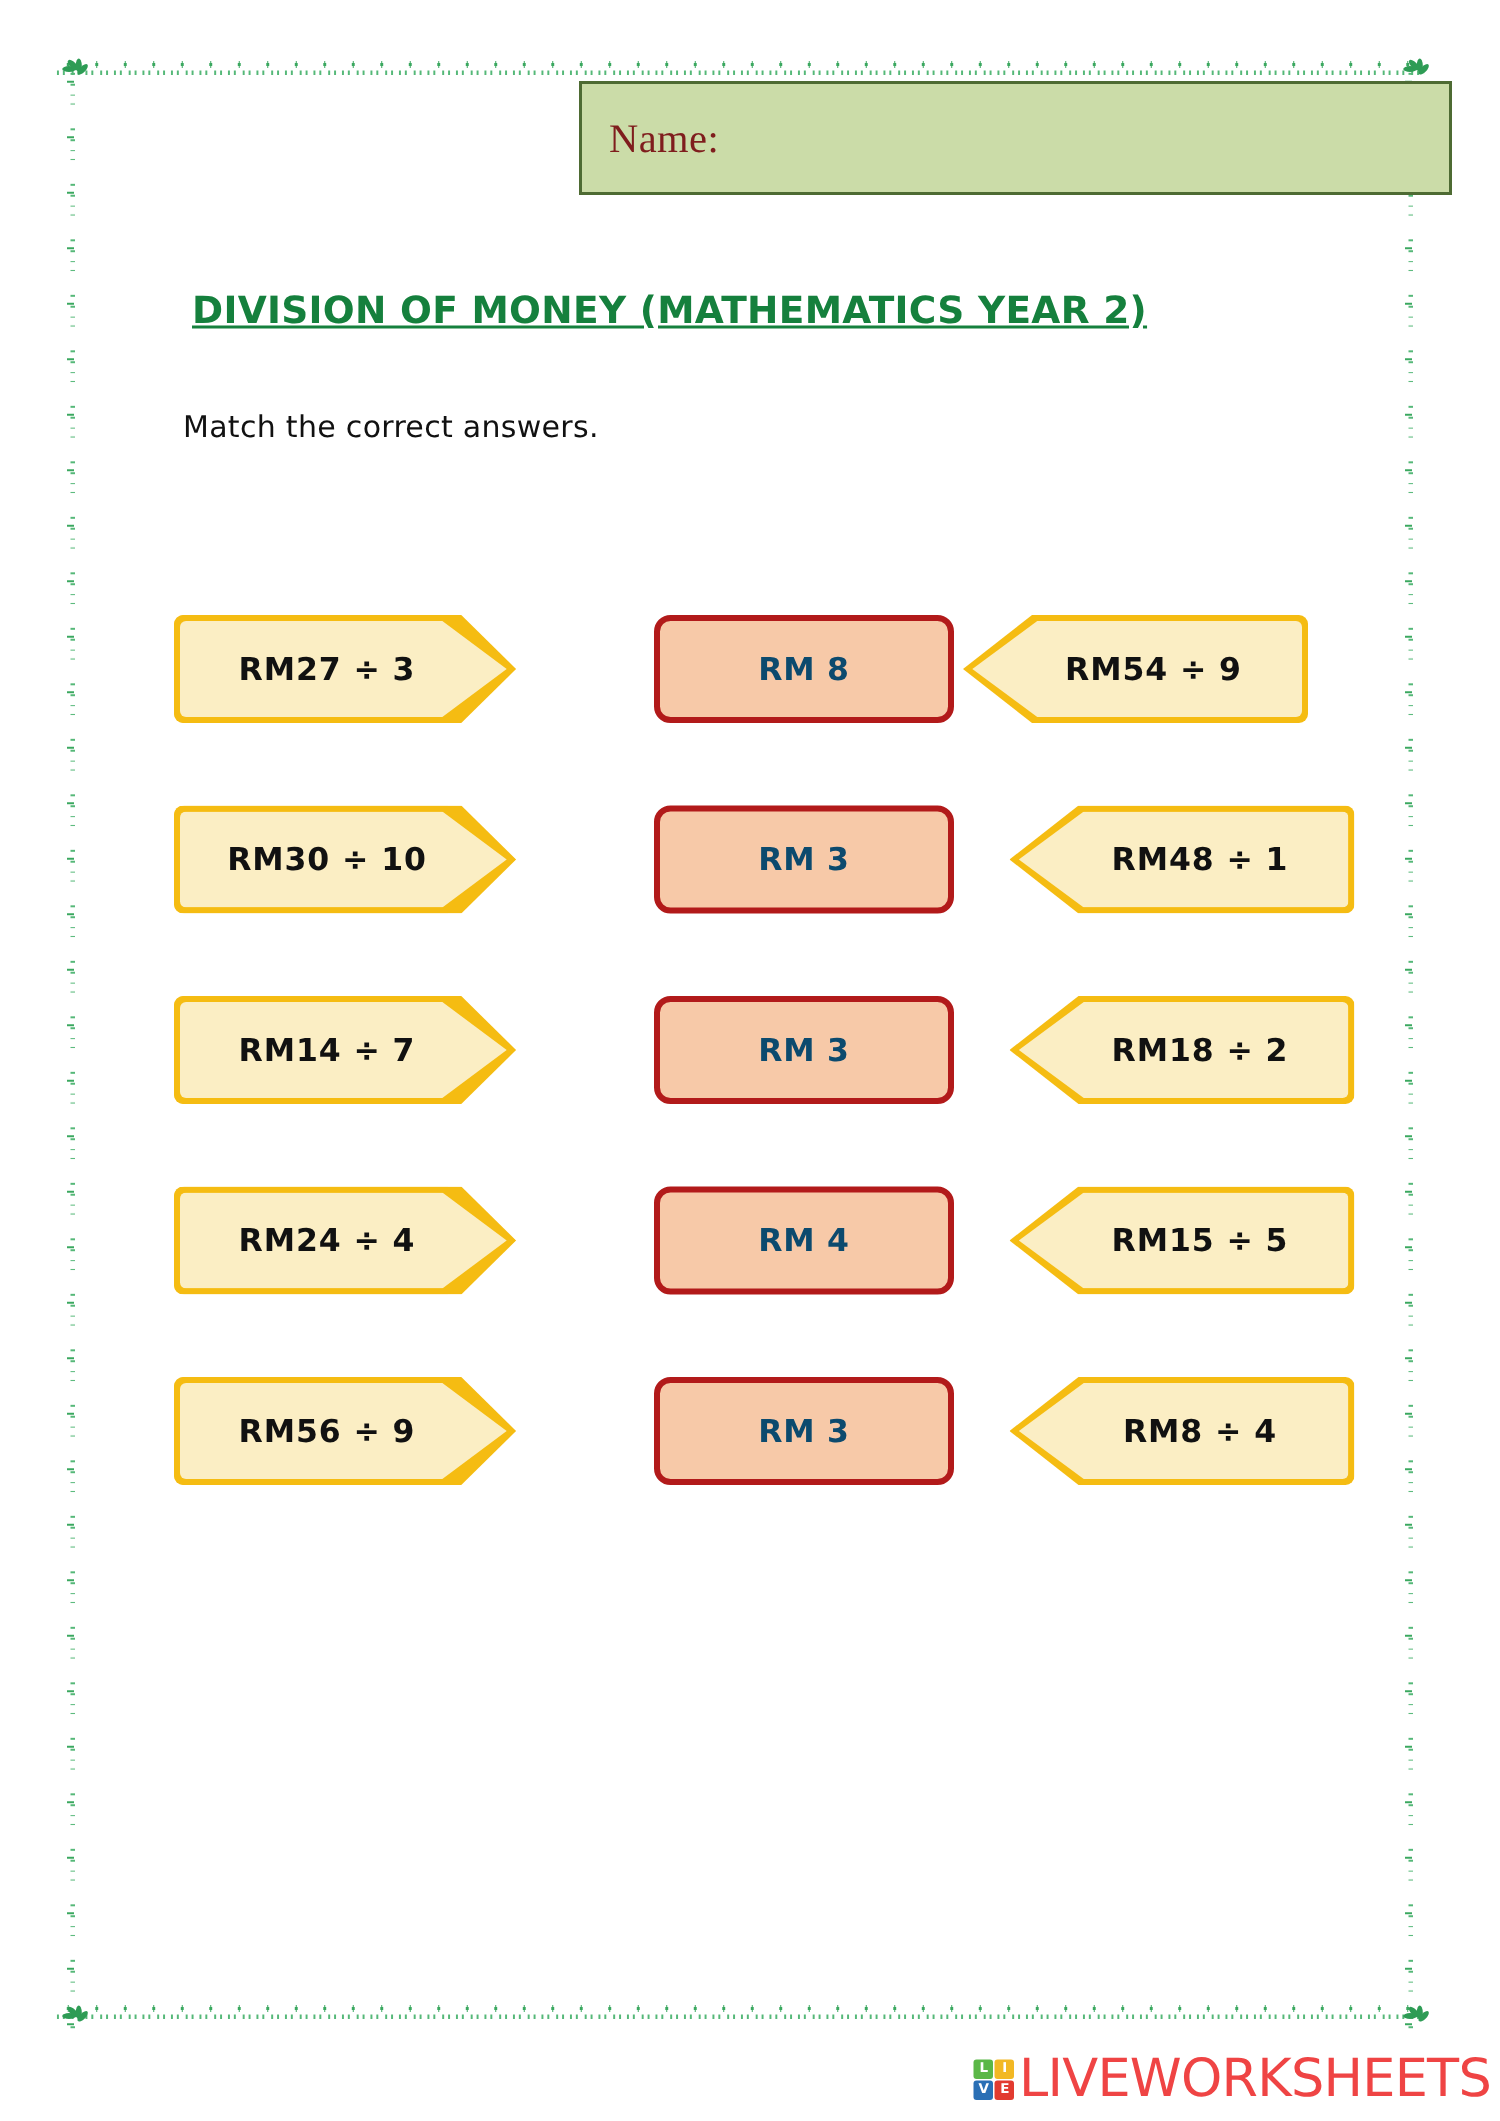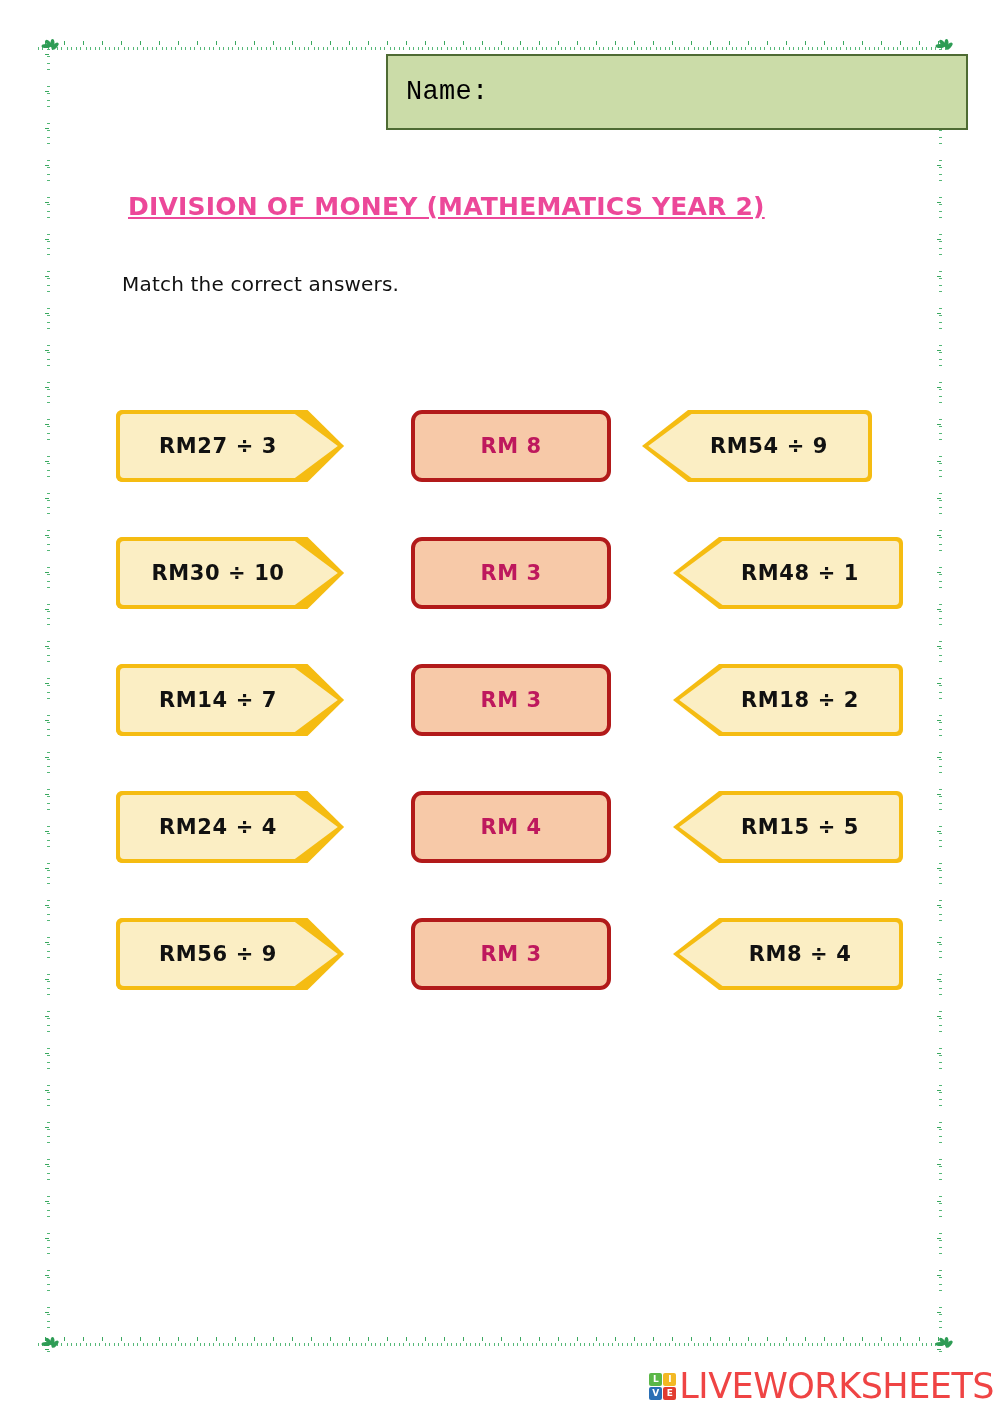--- a/index.html
+++ b/index.html
@@ -72,32 +72,32 @@
     position:absolute;
     left:386px; top:54px;
     width:582px; height:76px;
     background:#cbdca8;
     border:2px solid #4e6b33;
     box-sizing:border-box;
     display:flex;align-items:center;
     z-index:5;
   }
   .name-label{
-    font-family:Liberation Mono, monospace;
-    font-size:27px;color:#000000;
+    font-family:Liberation Serif, serif;
+    font-size:27px;color:#7f1d1d;
     padding-left:18px;
     letter-spacing:.3px;
   }
 
   
   .title{
     position:absolute;
     left:128px; top:192px;
     font-size:25px;font-weight:bold;
-    color:#ec4899;
+    color:#15803d;
     text-decoration:underline;
     letter-spacing:.2px;
     white-space:nowrap;
   }
   .instruction{
     position:absolute;
     left:122px; top:272px;
     font-size:20px;color:#111;
     letter-spacing:.2px;
   }
@@ -110,23 +110,24 @@
   }
   .match-row{
     position:relative;
     height:127px;
   }
 
   .chip{
     position:absolute;
     box-sizing:border-box;
     display:flex;align-items:center;justify-content:center;
-    font-size:21px;font-weight:bold;color:#be185d;
+    font-size:21px;font-weight:bold;color:#0c4a6e;
     letter-spacing:.5px;
     white-space:nowrap;
+    margin-left:25px;
   }
   .chip-left-shape{
     left:116px; top:8px;
     width:228px; height:72px;
     background:#f5bc12;
     clip-path:polygon(0 6px, 0 0, 84% 0, 100% 50%, 84% 100%, 0 100%, 0 66px);
     border-radius:7px;
   }
 
   

